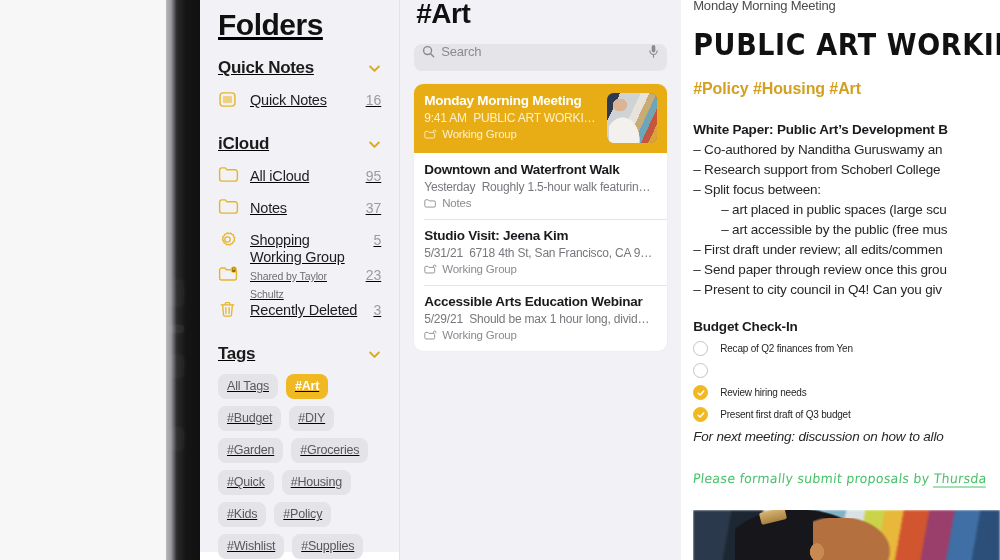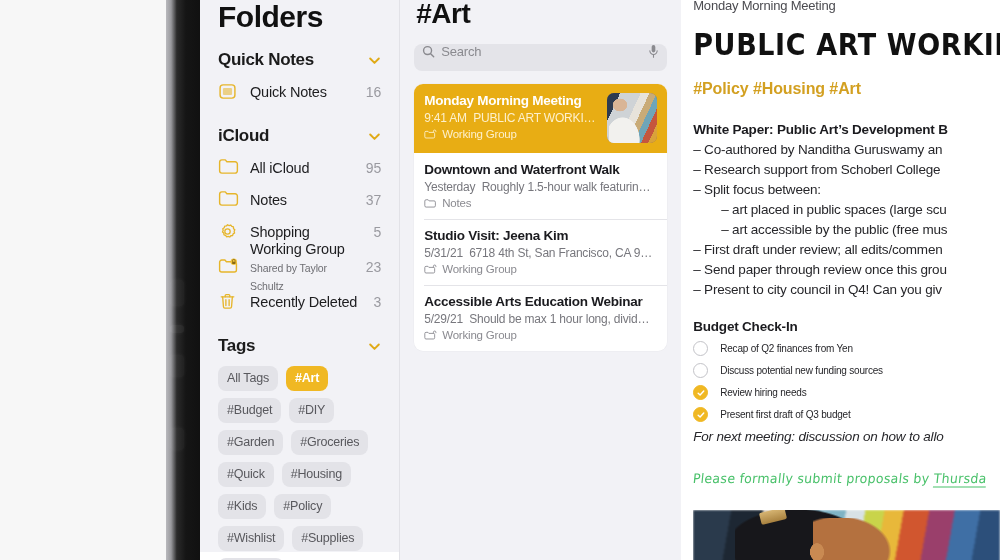--- a/index.html
+++ b/index.html
@@ -35,22 +35,23 @@
     position: absolute; left: 200px; top: 0;
     width: 800px; height: 560px;
     background: #ffffff; overflow: hidden;
     display: flex;
   }
 
   
   .sidebar {
     width: 240px; height: 552px;
     background: #f2f2f6;
-    padding: 4px 14px;
+    padding: 12px 14px;
     position: relative;
+    text-decoration: underline;
   }
   .sidebar-title {
     font-size: 30px; font-weight: 700; color: #111;
     letter-spacing: -0.5px;
     padding: 0 4px; margin-top: -4px; margin-bottom: 16px;
   }
   .section-head {
     display: flex; align-items: center; justify-content: space-between;
     padding: 0 4px; margin: 8px 0 6px 0;
   }
@@ -478,21 +479,20 @@
         </div>
 
       <div class="d-h d-h2">Budget Check-In</div>
       <div id="checklist">
           <div class="chk">
             <span class="box"></span>
             <span class="ctxt">Recap of Q2 finances from Yen</span>
           </div>
           <div class="chk">
             <span class="box"></span>
-            <span class="ctxt">Discuss potential new funding sources</span>
           </div>
           <div class="chk done">
             <span class="box">
               <svg viewBox="0 0 12 12" width="10" height="10">
                 <path d="M2.6 6.2 L4.9 8.4 L9.3 3.6" fill="none" stroke="#ffffff" stroke-width="1.7" stroke-linecap="round" stroke-linejoin="round"></path>
               </svg>
             </span>
             <span class="ctxt">Review hiring needs</span>
           </div>
           <div class="chk done">

